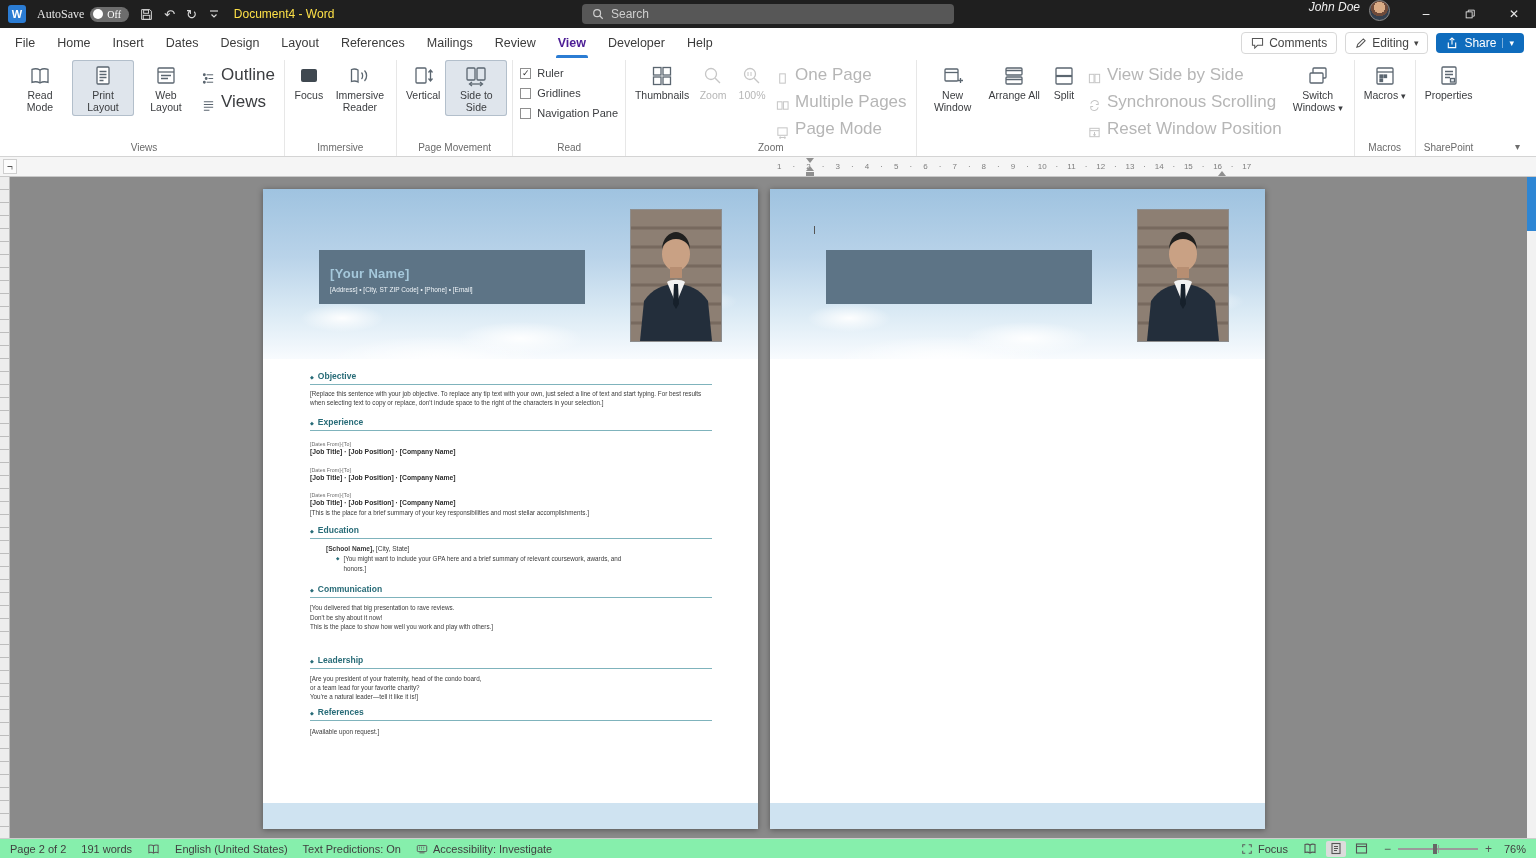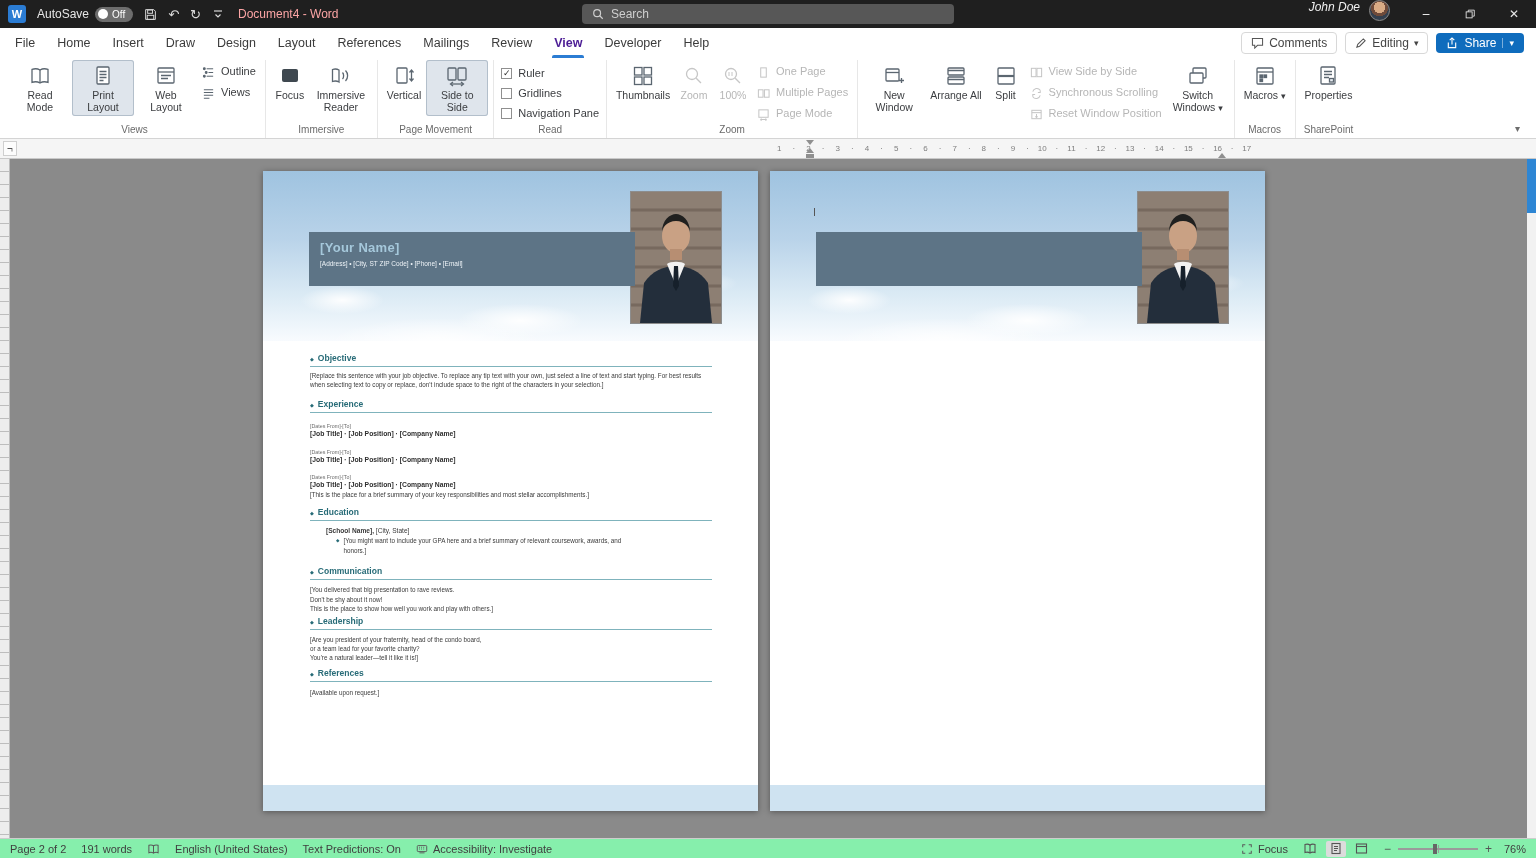--- a/index.html
+++ b/index.html
@@ -4,26 +4,26 @@
 <style>
   * { margin:0; padding:0; box-sizing:border-box; }
   html,body { width:1536px; height:858px; overflow:hidden; }
   body { font-family:"Liberation Sans","DejaVu Sans",sans-serif; background:#8a8a8a; }
   .app { position:relative; width:1536px; height:858px; display:flex; flex-direction:column; overflow:hidden; background:#8a8a8a; }
 
   
   .titlebar { flex:0 0 28px; background:#1f1f1f; display:flex; align-items:center; color:#e6e6e6; font-size:12px; position:relative; }
   .tb-left { display:flex; align-items:center; gap:11px; padding-left:8px; }
   .word-logo { width:18px; height:18px; background:#2b7cd3; border-radius:3px; color:#fff; font-weight:bold; font-size:11px; display:flex; align-items:center; justify-content:center; }
-  .autosave { display:flex; align-items:flex-start; gap:6px; }
+  .autosave { display:flex; align-items:flex-end; gap:6px;font-family:Liberation Serif, serif; }
   .as-toggle { display:flex; align-items:center; gap:4px; background:#6d6d6d; border-radius:9px; padding:2px 8px 2px 3px; cursor:pointer; }
   .as-knob { width:10px; height:10px; border-radius:50%; background:#fff; }
   .as-state { font-size:10px; color:#fff; }
   .tb-icon { color:#d8d8d8; font-size:13px; cursor:pointer; line-height:1; display:flex; align-items:center; }
-  .tb-doc-title { margin-left:14px; color:#fca5a5; font-size:12px; white-space:nowrap; }
+  .tb-doc-title { margin-left:14px; color:#fde047; font-size:12px; white-space:nowrap; }
   .tb-search { position:absolute; left:50%; top:4px; transform:translateX(-50%); width:372px; height:20px; background:#575757; border-radius:4px; display:flex; align-items:center; gap:7px; padding-left:10px; }
   .tb-search input { background:transparent; border:none; outline:none; color:#d6d6d6; font-size:12px; width:300px; font-family:inherit; }
   .tb-search input::placeholder { color:#cfcfcf; }
   .tb-right { margin-left:auto; display:flex; height:100%;font-style:italic; }
   .tb-user { font-size:12px; color:#f0f0f0; margin-right:9px; cursor:pointer; }
   .tb-avatar { width:21px; height:21px; border-radius:50%; border:1px solid #8a8a8a; background:radial-gradient(circle at 50% 34%, #d9ab85 0 36%, #6e4a3a 37% 55%, #333f4e 56% 100%); margin-right:14px; cursor:pointer; }
   .winbtn { width:44px; height:28px; display:flex; align-items:center; justify-content:center; color:#e8e8e8; font-size:12px; cursor:pointer; }
 
   
   .tabrow { flex:0 0 30px; background:#ffffff; display:flex; align-items:stretch; padding-left:4px; font-size:12.5px; color:#3b3b3b; }
@@ -39,21 +39,21 @@
   
   .ribbon { flex:0 0 80px; background:#ffffff; border-bottom:1px solid #d4d4d4; display:flex; align-items:stretch; padding:2px 4px 0 4px; position:relative; }
   .grp { display:flex; flex-direction:column; padding:0 5px; border-right:1px solid #e7e7e7; }
   .grp:last-of-type { border-right:none; }
   .grp-body { display:flex; align-items:flex-start; gap:1px; flex:1; }
   .grp-label { text-align:center; font-size:10px; color:#6a6a6a; padding:1px 0 3px; white-space:nowrap; }
   .bb { display:flex; flex-direction:column; align-items:center; gap:2px; padding:4px 4px 2px; border-radius:3px; max-width:62px; min-width:38px; font-size:10.5px; color:#3b3d40; text-align:center; line-height:1.12; cursor:pointer; }
   .bb .bi { width:26px; height:24px; display:flex; align-items:center; justify-content:center; color:#5b6670; }
   .bb.on { background:#dfe5ec; box-shadow:inset 0 0 0 1px #b3bfcb; }
   .col { display:flex; flex-direction:column; gap:3px; padding-top:3px; }
-  .sb { display:flex; align-items:flex-start; gap:5px; font-size:11px; color:#3b3d40; padding:2px 4px; border-radius:2px; cursor:pointer; white-space:nowrap; }
+  .sb { display:flex; align-items:flex-end; gap:5px; font-size:17px; color:#3b3d40; padding:2px 4px; border-radius:2px; cursor:pointer; white-space:nowrap; }
   .sb .si { width:14px; height:14px; color:#5b6670; display:flex; align-items:center; }
   .dis { color:#b6b6b6 !important; cursor:default; }
   .dis .si, .dis .bi { color:#c6c6c6 !important; }
   .cbrow { display:flex; align-items:center; gap:6px; font-size:11px; color:#3b3d40; padding:1px 2px; cursor:pointer; white-space:nowrap; }
   .cb { width:11px; height:11px; border:1px solid #8f8f8f; background:#fff; display:inline-flex; align-items:center; justify-content:center; font-size:9px; color:#2f2f2f; line-height:1; }
   .ribbon-collapse { position:absolute; right:16px; bottom:4px; color:#6d6d6d; font-size:10px; cursor:pointer; }
 
   
   .rulerrow { flex:0 0 20px; background:#f5f5f5; border-bottom:1px solid #c9c9c9; position:relative; }
   .tabsel { position:absolute; left:3px; top:2px; width:14px; height:15px; background:#fcfcfc; border:1px solid #cfcfcf; color:#555; font-size:10px; display:flex; align-items:center; justify-content:center; cursor:pointer; }
@@ -74,21 +74,21 @@
   .page { position:absolute; top:12px; width:495px; height:640px; background:#fff; box-shadow:0 1px 6px rgba(0,0,0,.38); }
   .page1 { left:263px; } .page2 { left:770px; }
   .sky { position:absolute; left:0; top:0; width:100%; height:170px;
     background:
       radial-gradient(60px 20px at 16% 76%, rgba(255,255,255,.95), rgba(255,255,255,0) 70%),
       radial-gradient(90px 24px at 52% 88%, rgba(255,255,255,.95), rgba(255,255,255,0) 70%),
       radial-gradient(70px 18px at 86% 66%, rgba(255,255,255,.75), rgba(255,255,255,0) 70%),
       radial-gradient(140px 34px at 35% 102%, #ffffff, rgba(255,255,255,0) 78%),
       linear-gradient(180deg, #9fc3e0 0%, #b9d3e9 40%, #dcebf5 74%, #f8fbfe 100%); }
   .photo { position:absolute; left:367px; top:20px; width:92px; height:133px; border:1px solid #8d8d8d; background:#8d7f73; }
-  .banner { position:absolute; left:46px; top:61px; width:326px; height:54px; background:#5d7486; padding:8px 11px; }
+  .banner { position:absolute; left:56px; top:61px; width:266px; height:54px; background:#5d7486; padding:16px 11px; }
   .res-name { font-size:13px; font-weight:bold; color:#a5c8db; letter-spacing:.3px; }
   .res-contact { font-size:6.5px; color:#eef3f7; margin-top:5px; }
   .pbody { position:absolute; left:47px; top:180px; width:402px; font-size:6.3px; color:#3a3a3a; }
   .sec-h { display:flex; align-items:baseline; gap:4px; font-size:8.5px; font-weight:bold; color:#276b77; border-bottom:1px solid #7fb3bc; padding-bottom:3px; }
   .sec-h .dia { font-size:5px; color:#276b77; }
   .ptext { line-height:1.5; }
   .jdates { font-size:5.3px; color:#6b6b6b; }
   .jtitle { font-size:6.8px; font-weight:bold; color:#2e2e2e; margin-top:1px; }
   .edu-line { margin-left:16px; font-size:6.6px; }
   .edu-bullet { display:flex; gap:4px; margin-left:26px; margin-top:2px; line-height:1.5; }
@@ -162,21 +162,21 @@
           </svg>
       </span>
       <span class="winbtn">✕</span>
     </div>
   </header>
 
   <nav class="tabrow">
     <div class="tab">File</div>
     <div class="tab">Home</div>
     <div class="tab">Insert</div>
-    <div class="tab">Draw</div>
+    <div class="tab">Dates</div>
     <div class="tab">Design</div>
     <div class="tab">Layout</div>
     <div class="tab">References</div>
     <div class="tab">Mailings</div>
     <div class="tab">Review</div>
     <div class="tab active">View</div>
     <div class="tab">Developer</div>
     <div class="tab">Help</div>
     <div class="tabrow-right">
       <div class="trr-btn">
@@ -622,21 +622,21 @@
         <div class="sec-h" style="margin-top:11px;">
             <span class="dia">◆</span>
             <span>Communication</span>
           </div>
         <div class="ptext" style="margin-top:5px;">
           <div>[You delivered that big presentation to rave reviews.</div>
           <div>Don't be shy about it now!</div>
           <div>This is the place to show how well you work and play with others.]</div>
         </div>
 
-        <div class="sec-h" style="margin-top:2px;">
+        <div class="sec-h" style="margin-top:23px;">
             <span class="dia">◆</span>
             <span>Leadership</span>
           </div>
         <div class="ptext" style="margin-top:5px;">
           <div>[Are you president of your fraternity, head of the condo board,</div>
           <div>or a team lead for your favorite charity?</div>
           <div>You're a natural leader—tell it like it is!]</div>
         </div>
 
         <div class="sec-h" style="margin-top:5px;">

